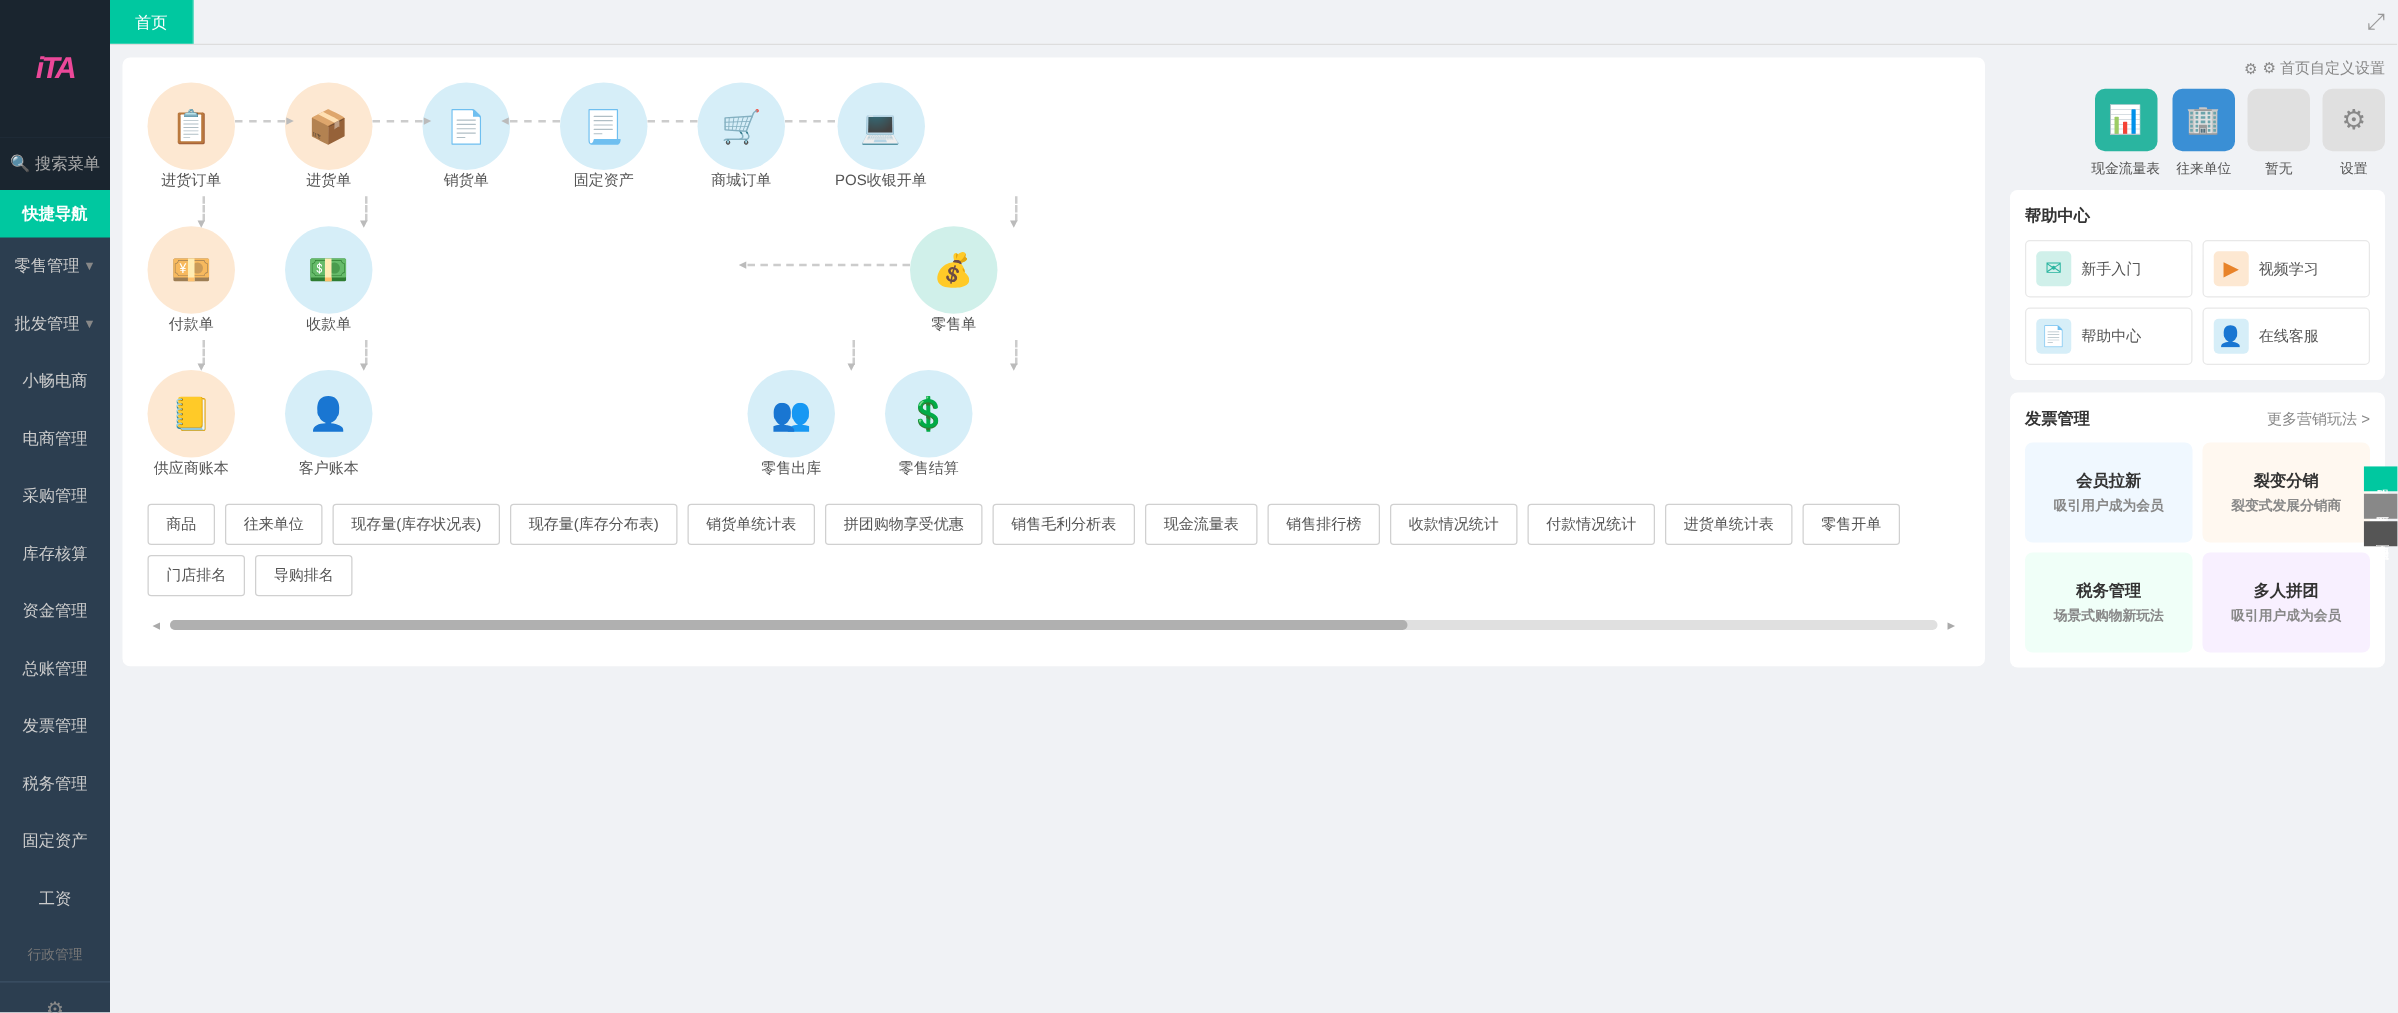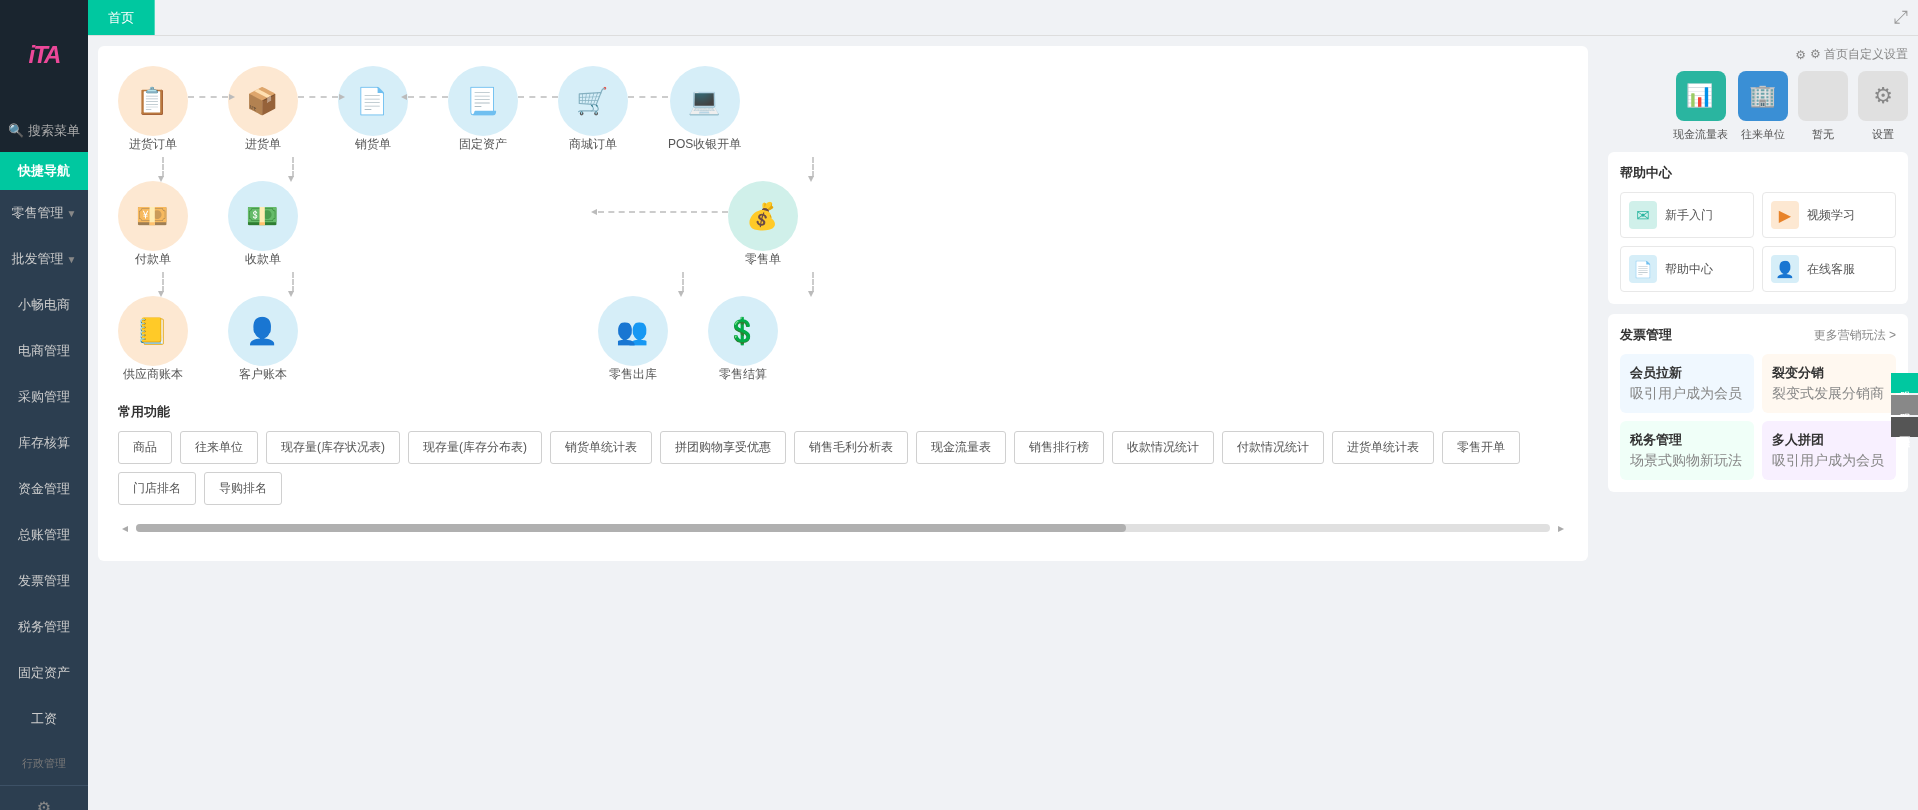--- a/index.html
+++ b/index.html
@@ -318,35 +318,37 @@
       cursor: pointer;
     }
     .marketing-grid {
       display: grid;
       grid-template-columns: 1fr 1fr;
       gap: 8px;
     }
     .marketing-item {
       background: #f0f8ff;
       border-radius: 6px;
-      padding: 10px;
-      cursor: pointer;
+      padding: 22px;
+      cursor: pointer;
+      text-align: center;
     }
     .marketing-item:nth-child(2) { background: #fff8f0; }
     .marketing-item:nth-child(3) { background: #f0fff8; }
     .marketing-item:nth-child(4) { background: #f8f0ff; }
     .marketing-item-title {
       font-size: 13px;
       color: #333;
       font-weight: bold;
       margin-bottom: 3px;
     }
     .marketing-item-desc {
-      font-size: 14px;
+      font-size: 11px;
       color: #888;
+      font-weight: bold;
     }
 
     
     .activity-card {
       background: #fff;
       border-radius: 6px;
       padding: 12px;
     }
     .activity-title {
       font-size: 13px;
@@ -670,21 +672,20 @@
             <div class="wf-node-wrap">
               <div class="wf-circle blue">
                 <span style="font-size:26px;">💲</span>
               </div>
               <div class="wf-label">零售结算</div>
             </div>
           </div>
         </div>
 
         <div class="common-func">
-          <div class="common-func-title">常用功能</div>
           <div class="func-grid">
             <button class="func-btn">商品</button>
             <button class="func-btn">往来单位</button>
             <button class="func-btn">现存量(库存状况表)</button>
             <button class="func-btn">现存量(库存分布表)</button>
             <button class="func-btn">销货单统计表</button>
             <button class="func-btn">拼团购物享受优惠</button>
             <button class="func-btn">销售毛利分析表</button>
             <button class="func-btn">现金流量表</button>
             <button class="func-btn">销售排行榜</button>

